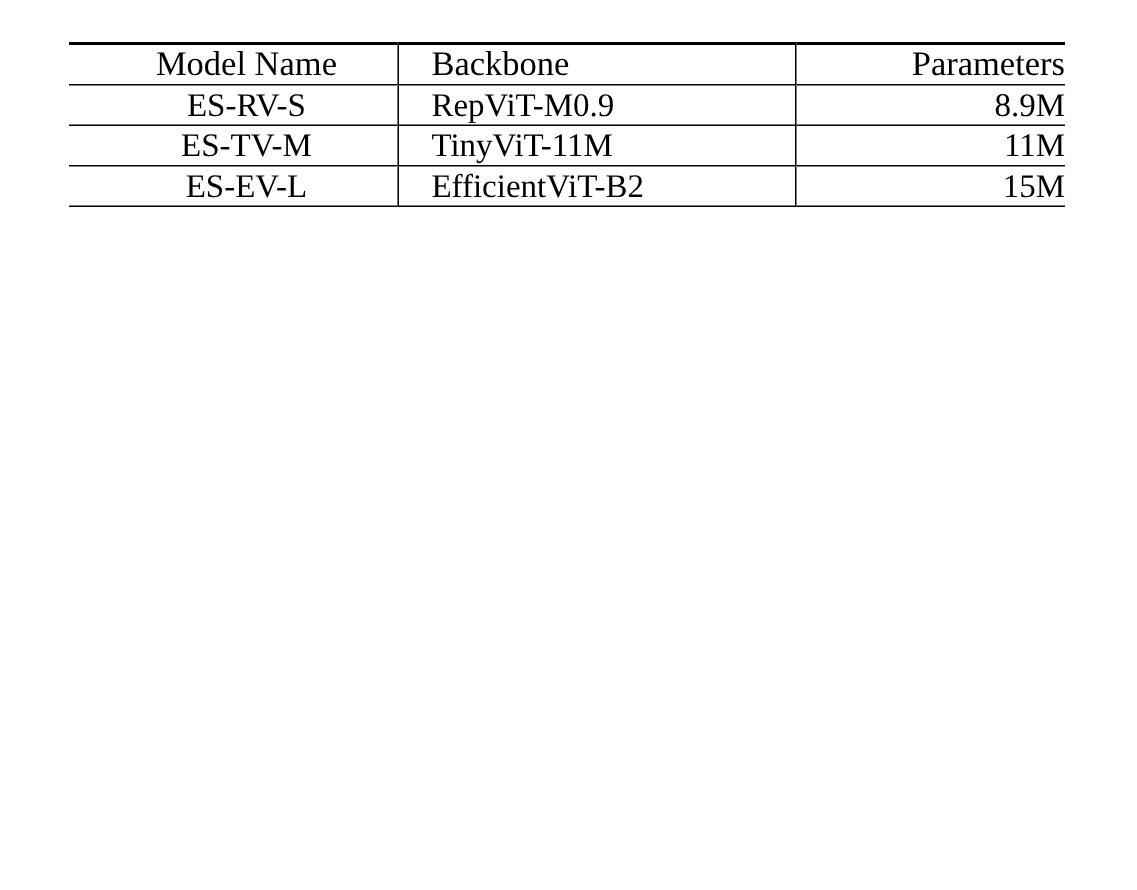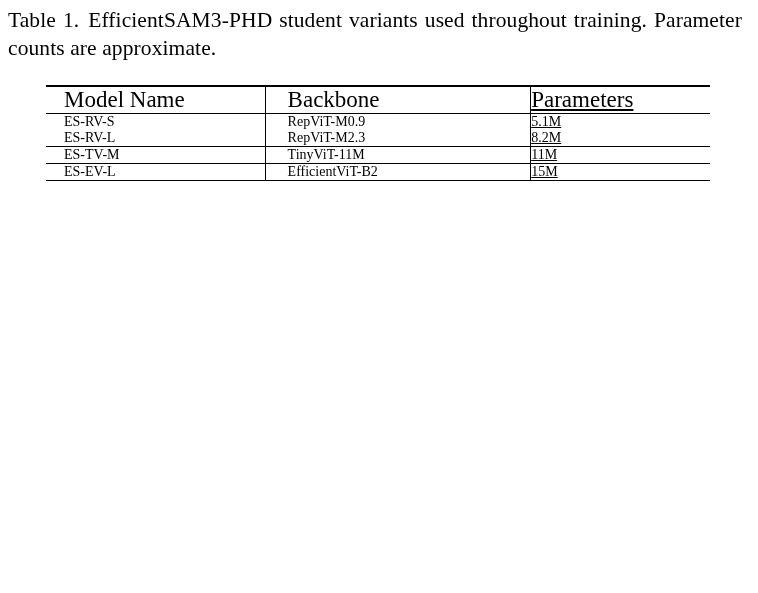--- a/index.html
+++ b/index.html
@@ -62,41 +62,40 @@
     border-top: 1.6px solid #000;
   }
   .hdr td {
     padding-top: 7px;
     padding-bottom: 8px;
     font-size: 23px;
   }
   .body-row td {
     padding-top: 3px;
     padding-bottom: 3px;
-    font-size: 14px;
+    font-size: 22px;
   }
   .col-model {
     width: 33%;
-    text-align: left;
+    text-align: center;
     padding-left: 18px !important;
     white-space: nowrap;
   }
   .col-backbone {
     width: 40%;
     text-align: left;
     padding-left: 22px !important;
     white-space: nowrap;
     border-left: 1.6px solid #000;
   }
   .col-params {
     width: 27%;
-    text-align: left;
+    text-align: right;
     white-space: nowrap;
     border-left: 1.6px solid #000;
-    text-decoration: underline;
   }
   
   .rule-top td.col-backbone,
   .rule-top td.col-params {
     border-left: none;
   }
   .hdr td.col-backbone,
   .hdr td.col-params {
     border-left: 1.6px solid #000;
   }
@@ -109,23 +108,20 @@
   }
   .group-gap-bottom td {
     padding-bottom: 8px;
   }
 </style>
 </head>
 <body>
 
 <div class="page">
 
-  <p class="caption">
-    <span class="cap-label">Table 1.</span><span class="cap-gap"></span><span>EfficientSAM3-PHD student variants used throughout training. Parameter counts are approximate.</span>
-  </p>
 
   <div class="table-wrap">
     <table class="data">
       <tbody>
 
         <tr class="rule-top">
           <td class="col-model"></td>
           <td class="col-backbone"></td>
           <td class="col-params"></td>
         </tr>
@@ -138,26 +134,21 @@
 
         <tr class="rule-mid">
           <td class="col-model"></td>
           <td class="col-backbone"></td>
           <td class="col-params"></td>
         </tr>
 
         <tr class="body-row group-gap-top">
           <td class="col-model">ES-RV-S</td>
           <td class="col-backbone">RepViT-M0.9</td>
-          <td class="col-params">5.1M</td>
-        </tr>
-        <tr class="body-row group-gap-bottom">
-          <td class="col-model">ES-RV-L</td>
-          <td class="col-backbone">RepViT-M2.3</td>
-          <td class="col-params">8.2M</td>
+          <td class="col-params">8.9M</td>
         </tr>
 
         <tr class="rule-mid">
           <td class="col-model"></td>
           <td class="col-backbone"></td>
           <td class="col-params"></td>
         </tr>
 
         <tr class="body-row">
           <td class="col-model">ES-TV-M</td>

